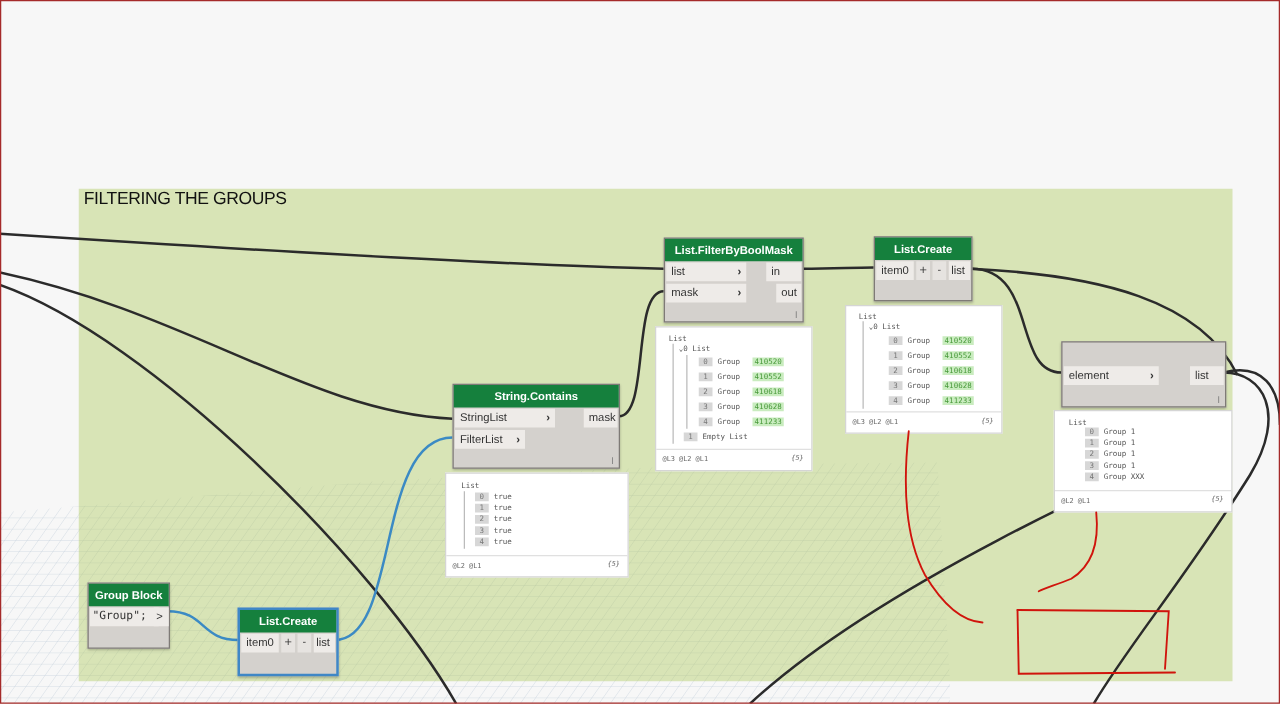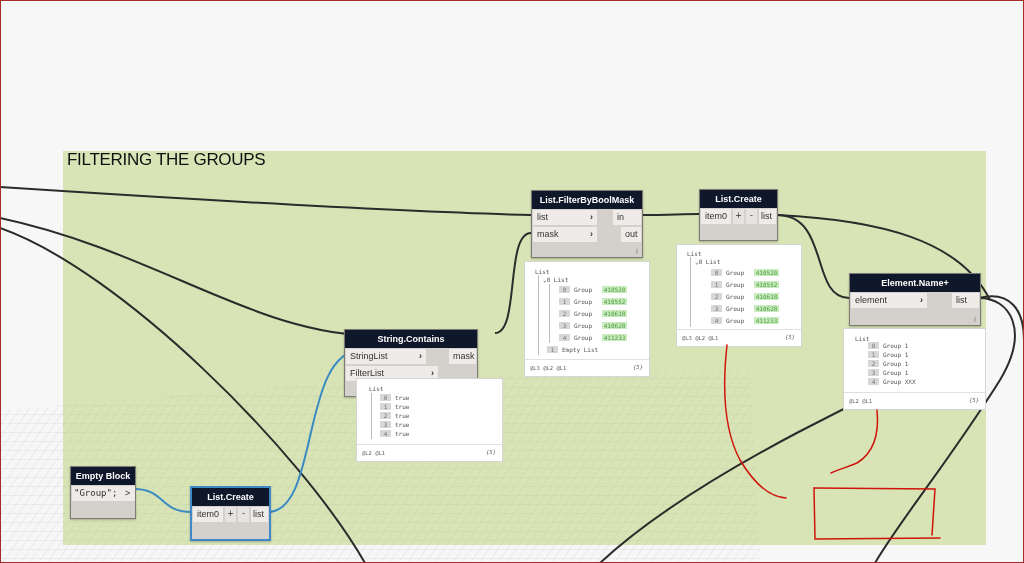--- a/index.html
+++ b/index.html
@@ -1,23 +1,23 @@
 <!DOCTYPE html>
 <html><head>
 <meta charset="utf-8">
 <style>
   html, body { margin:0; padding:0; }
   body { width:1024px; height:563px; overflow:hidden; background:#f7f7f7; position:relative; font-family:"DejaVu Sans", sans-serif; }
   .frame { position:absolute; left:0; top:0; width:1022px; height:561px; border:1px solid #a52a2a; border-bottom-width:2px; pointer-events:none; z-index:50; }
   .group-bg { position:absolute; left:63px; top:151px; width:923px; height:394px; background:#d8e4b6; }
-  .group-title { position:absolute; left:67px; top:150px; font-family:"Liberation Sans", sans-serif; font-size:17px; color:#111; letter-spacing:-0.3px; }
+  .group-title { position:absolute; left:67px; top:150px; font-family:"Liberation Sans", sans-serif; font-size:14px; color:#111; letter-spacing:-0.3px; }
   svg.layer { position:absolute; left:0; top:0; }
   .node { position:absolute; background:#d4d1cd; border:1px solid #7e7a76; box-shadow:0 1px 2px rgba(0,0,0,.25); }
   .node.selected { border:2px solid #3f87c6; }
-  .node-title { background:#0f172a; color:#fff; font-family:"Liberation Sans", sans-serif; font-weight:bold; font-size:9px; text-align:center; height:18px; line-height:18px; white-space:nowrap; }
+  .node-title { background:#15803d; color:#fff; font-family:"Liberation Sans", sans-serif; font-weight:bold; font-size:9px; text-align:center; height:18px; line-height:18px; white-space:nowrap; }
   .port { position:absolute; height:15px; line-height:15px; font-family:"Liberation Sans", sans-serif; font-size:9px; color:#333; background:#eeebe8; padding:0 4px; box-sizing:border-box; }
   .port .arrow { position:absolute; right:4px; top:0; font-weight:bold; font-size:9px; color:#333; }
   .pm { position:absolute; height:15px; line-height:14px; width:11px; background:#e6e3e0; font-size:8px; text-align:center; color:#333; }
   .node-foot { position:absolute; right:4px; bottom:1px; font-size:7px; color:#777; }
   .preview { position:absolute; background:#fff; border:1px solid #d5d5d5; font-family:"DejaVu Sans Mono", monospace; font-size:6px; color:#555; }
   .preview .ln { position:absolute; white-space:nowrap; }
   .idx { display:inline-block; background:#d7d7d7; color:#777; width:11px; text-align:center; margin-right:4px; }
   .val { display:inline-block; background:#c9ecbf; color:#4a9a3c; padding:0 2px; }
   .pv-foot { position:absolute; left:0; right:0; bottom:0; height:16px; border-top:1px solid #e0e0e0; font-size:5.5px; color:#666; }
   .pv-foot .lv { position:absolute; left:5px; top:5px; }
@@ -59,37 +59,37 @@
     <path d="M979,298 C1010,290 1024,310 1024,340"></path>
     <path d="M985,345 C900,380 700,470 600,563"></path>
   </g>
   <g fill="none" stroke="#3b8ac4" stroke-width="2">
     <path d="M134,489 C165,489 160,512 191,512"></path>
     <path d="M268,512 C320,512 300,350 362,350"></path>
   </g>
 </svg>
 
 <div class="node" style="left:70px;top:466px;width:64px;height:51px;">
-  <div class="node-title">Empty Block</div>
+  <div class="node-title">Group Block</div>
   <div class="code-text">"Group";</div>
   <div class="port" style="left:52px;top:19px;width:12px;padding:0 2px;">&gt;</div>
 </div>
 
 <div class="node selected" style="left:190px;top:486px;width:77px;height:51px;">
   <div class="node-title">List.Create</div>
   <div class="port" style="left:1px;top:19px;width:30px;">item0</div>
   <div class="pm" style="left:33px;top:19px;">+</div>
   <div class="pm" style="left:46px;top:19px;">-</div>
   <div class="port" style="left:59px;top:19px;width:17px;padding:0 2px;">list</div>
 </div>
 
-<div class="node" style="left:344px;top:307px;width:132px;height:66px;margin-top:22px;">
+<div class="node" style="left:362px;top:307px;width:132px;height:66px;">
   <div class="node-title">String.Contains</div>
   <div class="port" style="left:1px;top:19px;width:80px;"><span>StringList</span><span class="arrow">›</span></div>
-  <div class="port" style="left:1px;top:36px;width:92px;"><span>FilterList</span><span class="arrow">›</span></div>
+  <div class="port" style="left:1px;top:36px;width:56px;"><span>FilterList</span><span class="arrow">›</span></div>
   <div class="port" style="right:1px;top:19px;width:27px;">mask</div>
   <div class="node-foot">l</div>
 </div>
 <div class="preview" style="left:356px;top:378px;width:145px;height:82px;">
   <div class="ln" style="left:12px;top:6px;">List</div>
   <div class="vbar" style="left:14px;top:14px;height:46px;"></div>
   <div class="ln" style="left:23px;top:15px;"><span class="idx">0</span><span>true</span></div>
   <div class="ln" style="left:23px;top:24px;"><span class="idx">1</span><span>true</span></div>
   <div class="ln" style="left:23px;top:33px;"><span class="idx">2</span><span>true</span></div>
   <div class="ln" style="left:23px;top:42px;"><span class="idx">3</span><span>true</span></div>
@@ -141,21 +141,20 @@
   <div class="ln" style="left:34px;top:48px;"><span class="idx">2</span><span>Group</span> <span class="val" style="margin-left:6px">410618</span></div>
   <div class="ln" style="left:34px;top:60px;"><span class="idx">3</span><span>Group</span> <span class="val" style="margin-left:6px">410628</span></div>
   <div class="ln" style="left:34px;top:72px;"><span class="idx">4</span><span>Group</span> <span class="val" style="margin-left:6px">411233</span></div>
   <div class="pv-foot">
     <span class="lv">@L3 @L2 @L1</span>
     <span class="cnt">{5}</span>
   </div>
 </div>
 
 <div class="node" style="left:849px;top:273px;width:130px;height:51px;">
-  <div class="node-title">Element.Name+</div>
   <div class="port" style="left:1px;top:19px;width:76px;"><span>element</span><span class="arrow">›</span></div>
   <div class="port" style="right:1px;top:19px;width:27px;">list</div>
   <div class="node-foot">l</div>
 </div>
 <div class="preview" style="left:843px;top:328px;width:141px;height:80px;">
   <div class="ln" style="left:11px;top:6px;">List</div>
   <div class="ln" style="left:24px;top:13px;"><span class="idx">0</span><span>Group 1</span></div>
   <div class="ln" style="left:24px;top:22px;"><span class="idx">1</span><span>Group 1</span></div>
   <div class="ln" style="left:24px;top:31px;"><span class="idx">2</span><span>Group 1</span></div>
   <div class="ln" style="left:24px;top:40px;"><span class="idx">3</span><span>Group 1</span></div>

